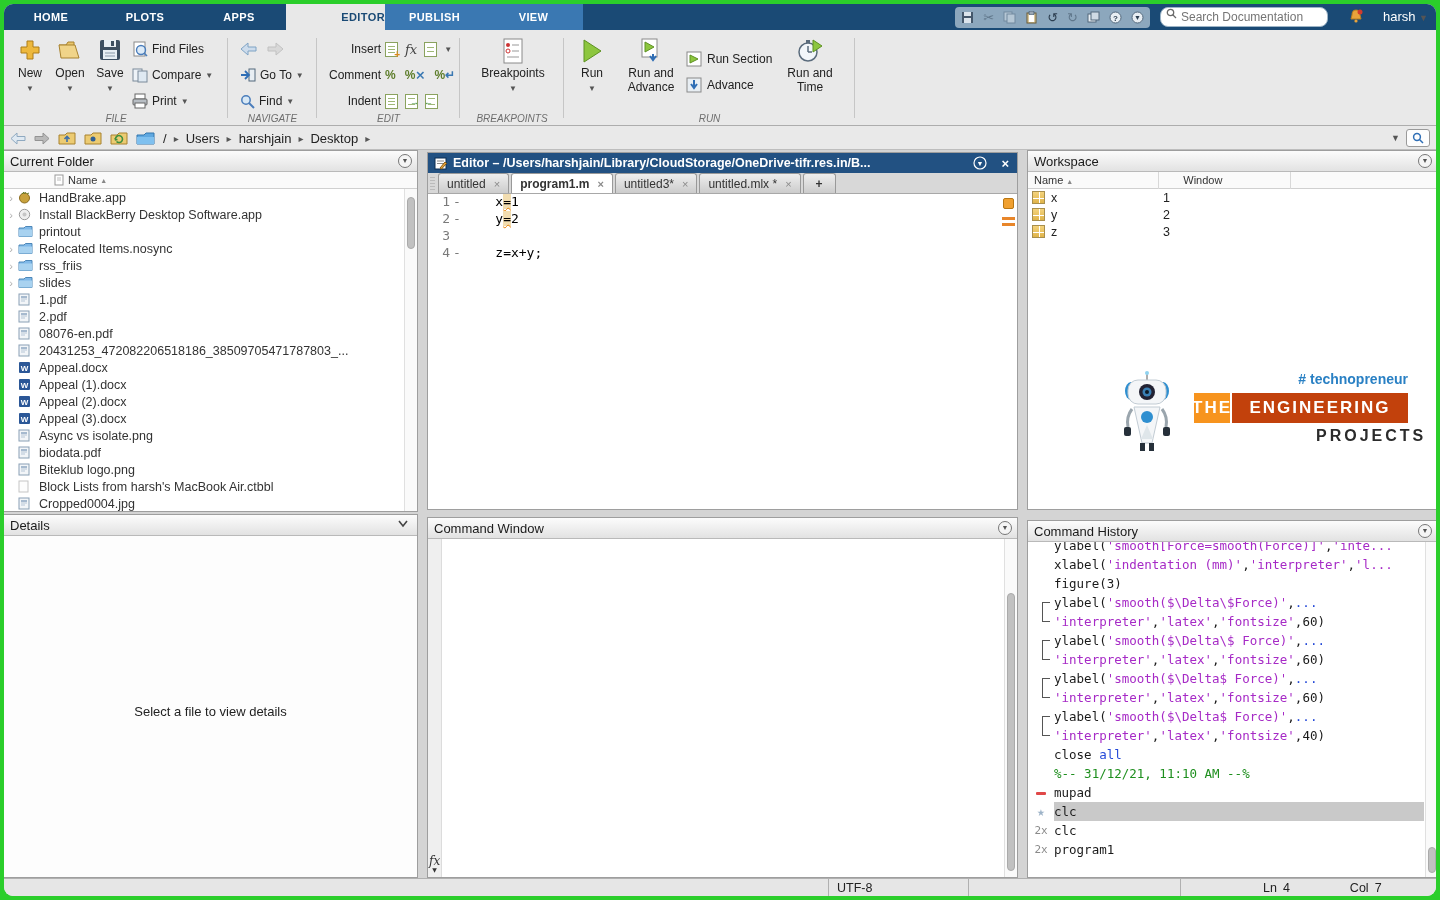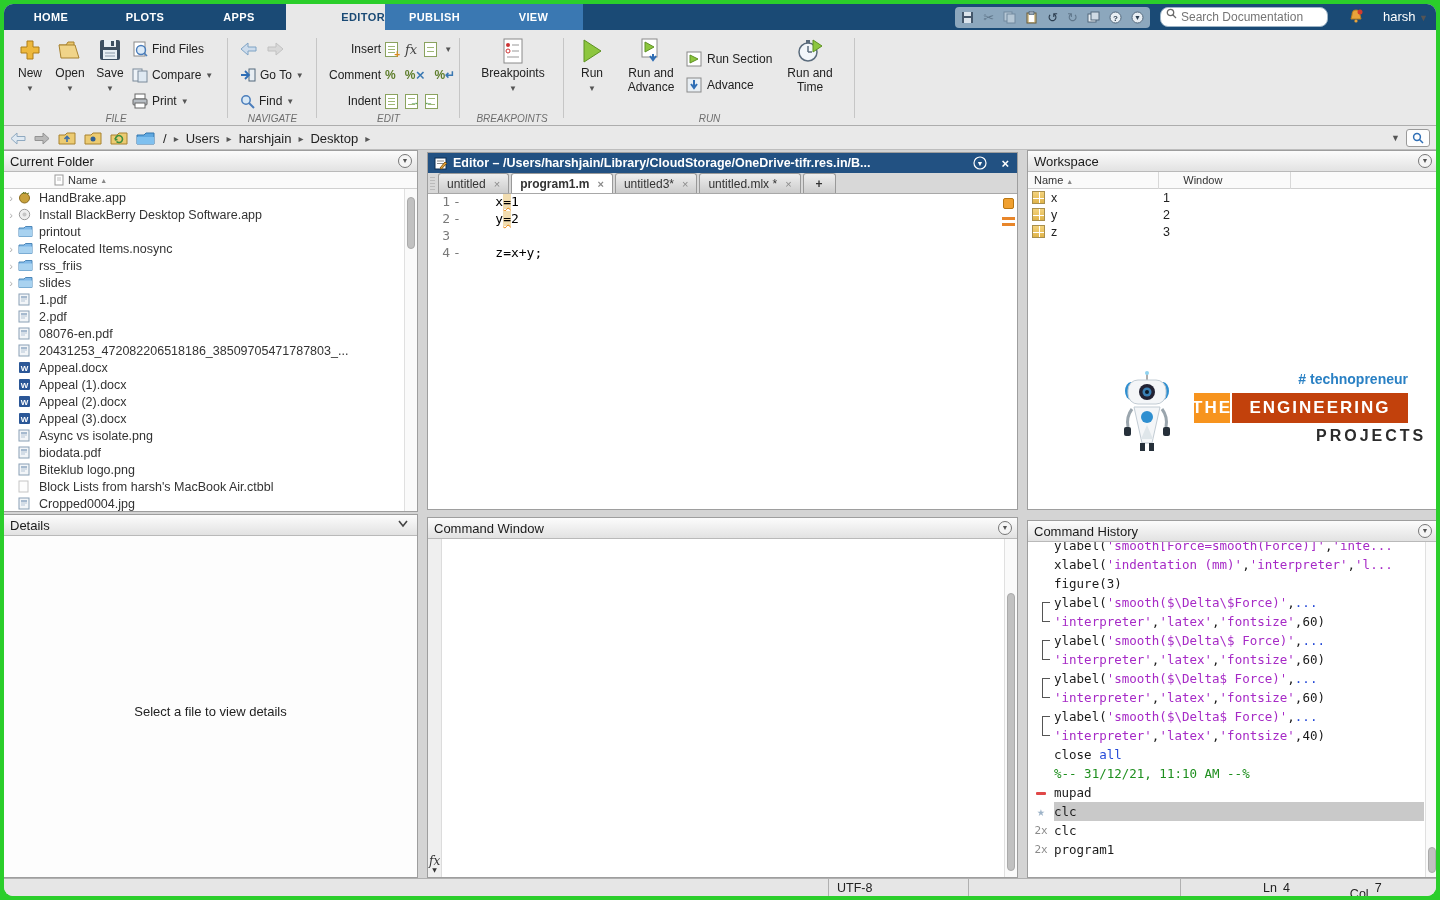--- a/index.html
+++ b/index.html
@@ -130,21 +130,21 @@
   .chline.sel .chtxt { background:#c9c9c9; }
   .bt { position:absolute; left:14px; top:9px; width:8px; height:10px; border-left:1px solid #555; border-top:1px solid #555; }
   .bb { position:absolute; left:14px; top:0; width:8px; height:10px; border-left:1px solid #555; border-bottom:1px solid #555; }
   .minus { display:inline-block; width:10px; height:3px; background:#e04848; border-radius:1px; vertical-align:middle; }
   .star { color:#9db3c8; font-size:13px; }
   .s { color:#a62ac6; } .d { color:#2449d8; } .k { color:#2449d8; } .p { color:#a62ac6; }
   .g { color:#1e8f1e; } .c { color:#1a1a1a; }
 
   
   .statusbar { left:0; bottom:0; width:100%; height:18px; background:#e6e6e6; border-top:1px solid #b0b0b0; font-size:12.5px; color:#222; }
-  .scell { position:absolute; top:0; height:18px; border-left:1px solid #b0b0b0; display:flex; align-items:center; padding:2px 8px; }
+  .scell { position:absolute; top:0; height:18px; border-left:1px solid #b0b0b0; display:flex; align-items:flex-end; padding:2px 8px; }
 
   .collapse { position:absolute; right:8px; top:100px; color:#8a8a8a; font-size:10px; border-top:2px solid #8a8a8a; line-height:8px; padding-top:1px;}
   svg { display:block; }
 </style>
 </head>
 <body>
 
 <div class="window">
 
   <div class="abs tabrow">

